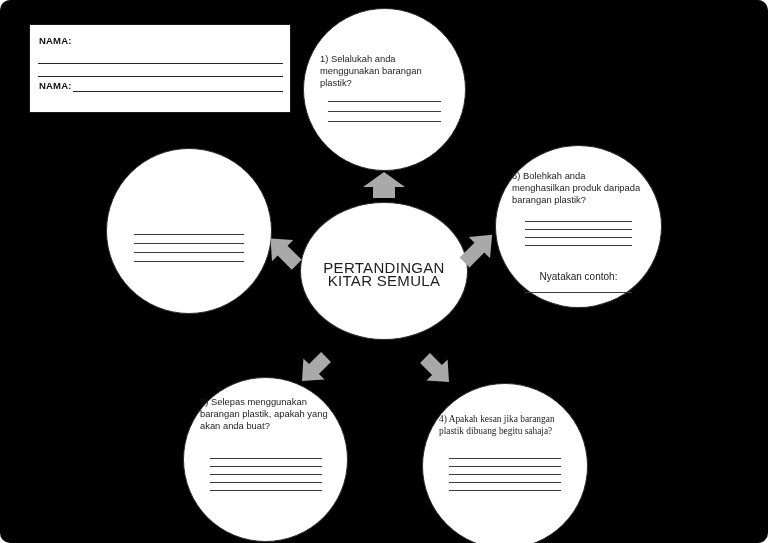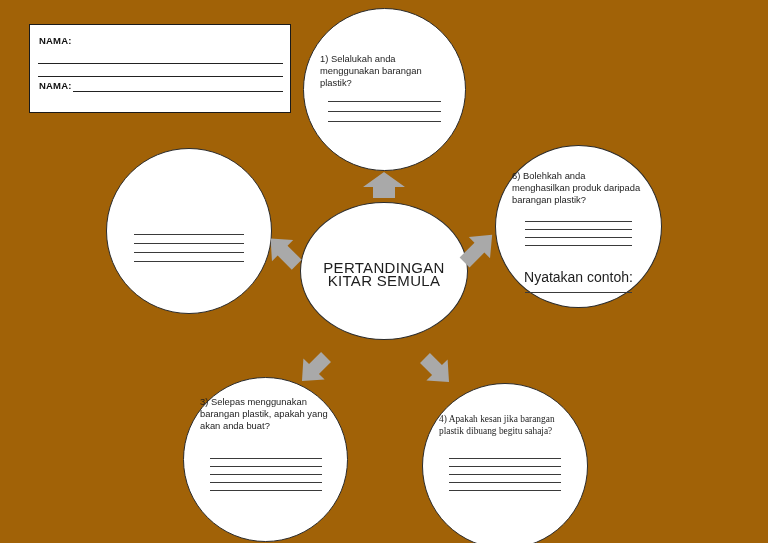--- a/index.html
+++ b/index.html
@@ -10,21 +10,22 @@
   }
   body {
     font-family: "Liberation Sans", sans-serif;
     color: #1a1a1a;
   }
   #page {
     position: relative;
     width: 768px;
     height: 543px;
     overflow: hidden;
-    background: #a16207;
+    background: #000000;
+    border-radius: 10px;
   }
 
   
   .namebox {
     position: absolute;
     left: 29px;
     top: 24px;
     width: 262px;
     height: 89px;
     border: 1.6px solid #1a1a1a;
@@ -78,21 +79,21 @@
   }
   .aline {
     border-bottom: 1.1px solid #3a3a3a;
     height: 0;
   }
   .sub-note {
     position: absolute;
     left: 0;
     right: 0;
     text-align: center;
-    font-size: 14px;
+    font-size: 10px;
     line-height: 12px;
     color: #1d1d1d;
   }
 
   
   #circle-1 { left: 303px; top: 8px;  width: 163px; height: 163px; }
   #circle-1 .qtext { top: 44px; }
   #circle-1 .ans-lines { top: 92px; gap: 9px; }
   #circle-1 .aline { width: 113px; }
 

